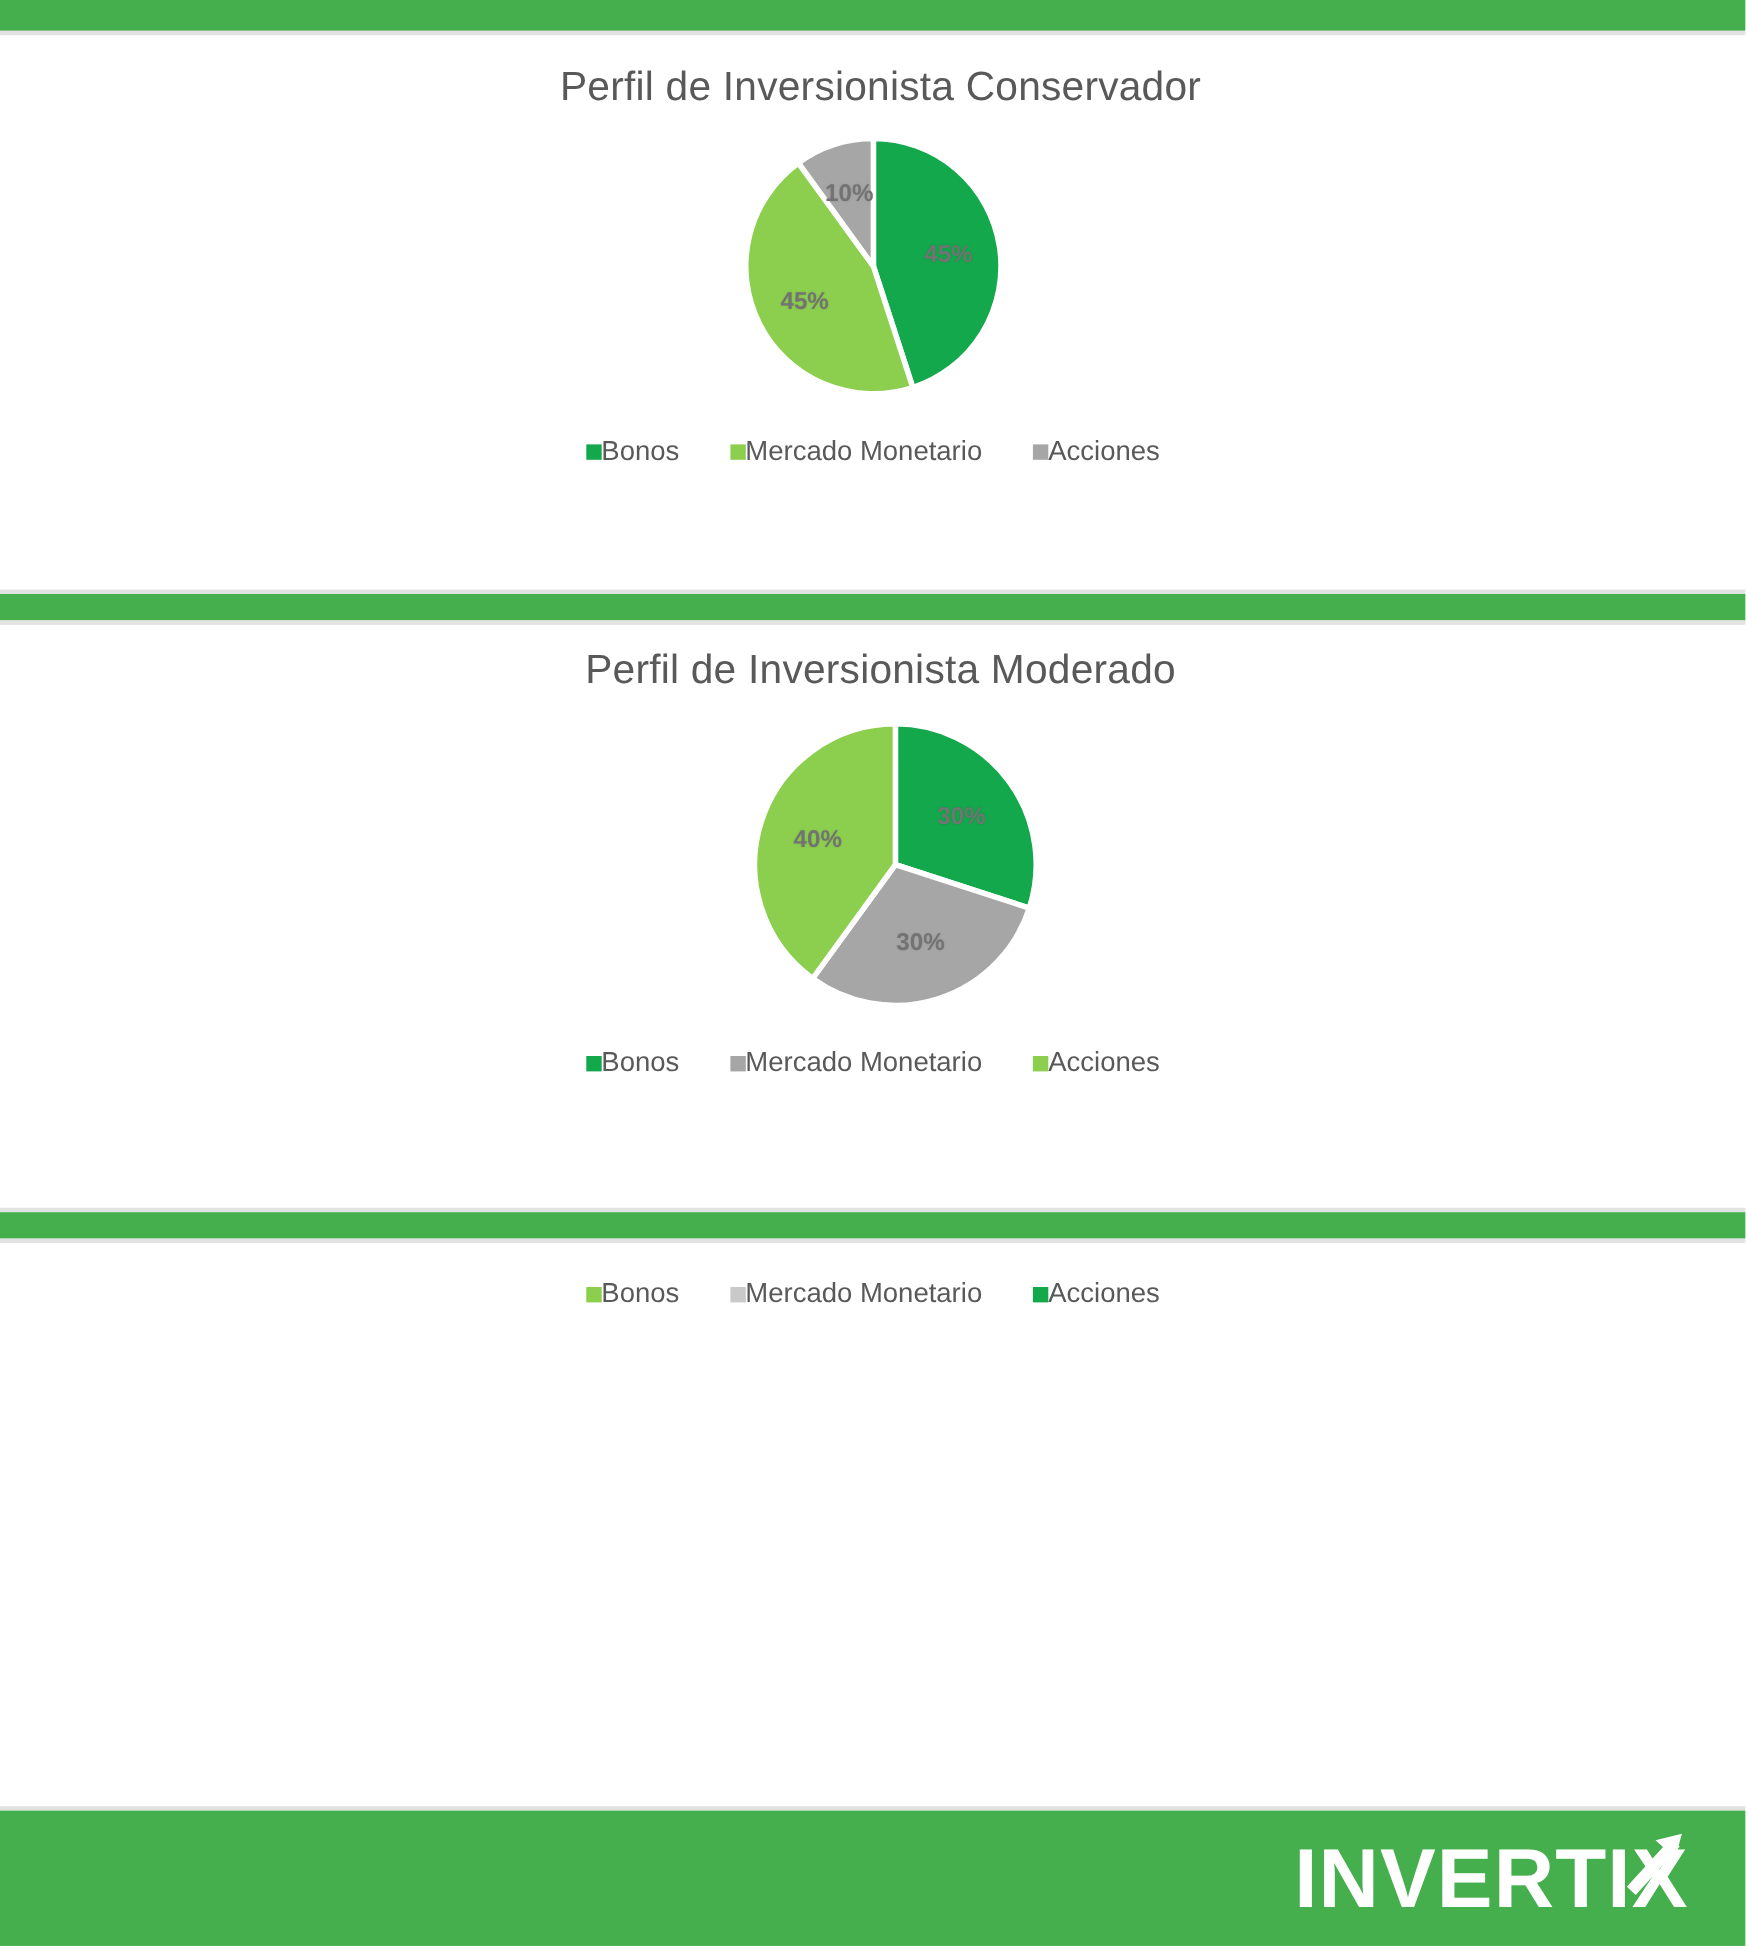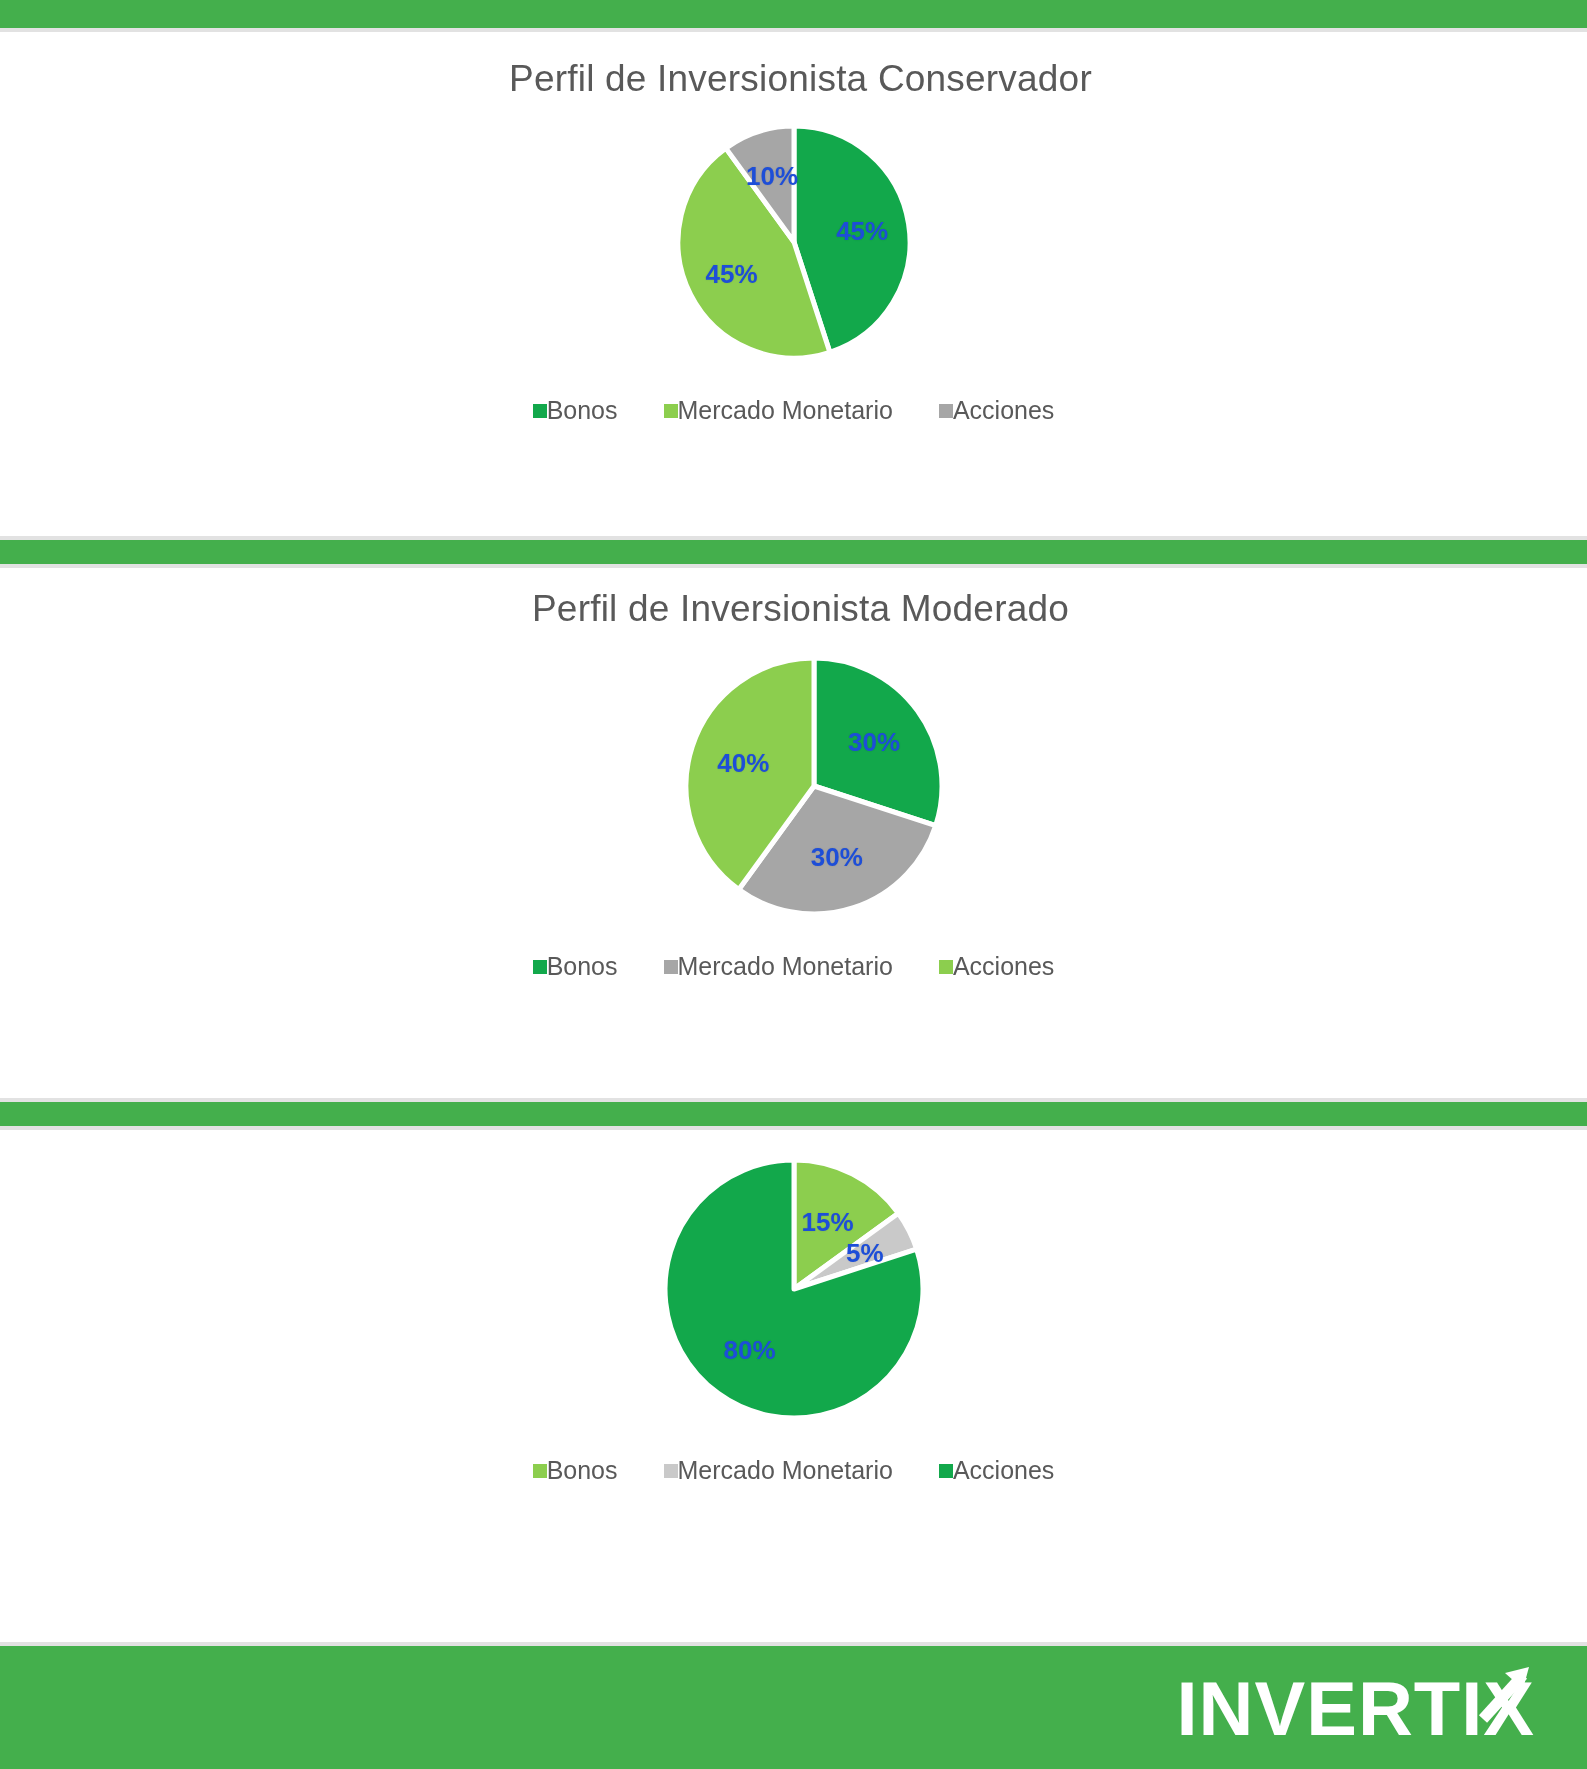--- a/index.html
+++ b/index.html
@@ -72,23 +72,23 @@
     justify-content: center;
   }
   .sec1 .pie-wrap { margin-top: 20px; }
   .sec2 .pie-wrap { margin-top: 22px; padding-left: 41px; }
   .sec3 .pie-wrap { margin-top: 24px; }
 
   .pie-holder { position: relative; }
 
   .pie-label {
     position: absolute;
-    color: #1d4ed8;
+    color: #737373;
     font-weight: bold;
-    font-size: 26px;
+    font-size: 22px;
     text-shadow: 0 0 2px rgba(0,0,0,0.12);
     white-space: nowrap;
     transform: translate(-50%, -50%);
     pointer-events: none;
   }
 
   
   .legend {
     display: flex;
     justify-content: center;
@@ -196,27 +196,20 @@
           <span class="legend-label">Acciones</span>
         </div>
       </div>
   </div>
 
   <div class="band-hair-top hair-mid2a"></div>
   <div class="band band-mid2"></div>
   <div class="band-hair-bottom hair-mid2b"></div>
 
   <div class="section sec3">
-    <div class="pie-wrap">
-      <div class="pie-holder" id="pie-holder-2" style="width: 270px; height: 270px;"><svg width="270" height="270" viewBox="0 0 270 270">
-            <path d="M 135 135 L 135.00 6.00 A 129 129 0 0 1 239.36 59.18 Z" fill="#8CCE4E" stroke="#ffffff" stroke-width="5" stroke-linejoin="round"></path>
-            <path d="M 135 135 L 239.36 59.18 A 129 129 0 0 1 257.69 95.14 Z" fill="#C9C9C9" stroke="#ffffff" stroke-width="5" stroke-linejoin="round"></path>
-            <path d="M 135 135 L 257.69 95.14 A 129 129 0 1 1 135.00 6.00 Z" fill="#12A84B" stroke="#ffffff" stroke-width="5" stroke-linejoin="round"></path>
-          </svg><div class="pie-label" style="left: 169px; top: 68.3px;">15%</div><div class="pie-label" style="left: 206.3px; top: 98.7px;">5%</div><div class="pie-label" style="left: 91px; top: 195.5px;">80%</div></div>
-    </div>
     <div class="legend" id="legend-2">
         <div class="legend-item">
           <span class="legend-swatch" style="background: rgb(140, 206, 78);"></span>
           <span class="legend-label">Bonos</span>
         </div>
         <div class="legend-item">
           <span class="legend-swatch" style="background: rgb(201, 201, 201);"></span>
           <span class="legend-label">Mercado Monetario</span>
         </div>
         <div class="legend-item">

